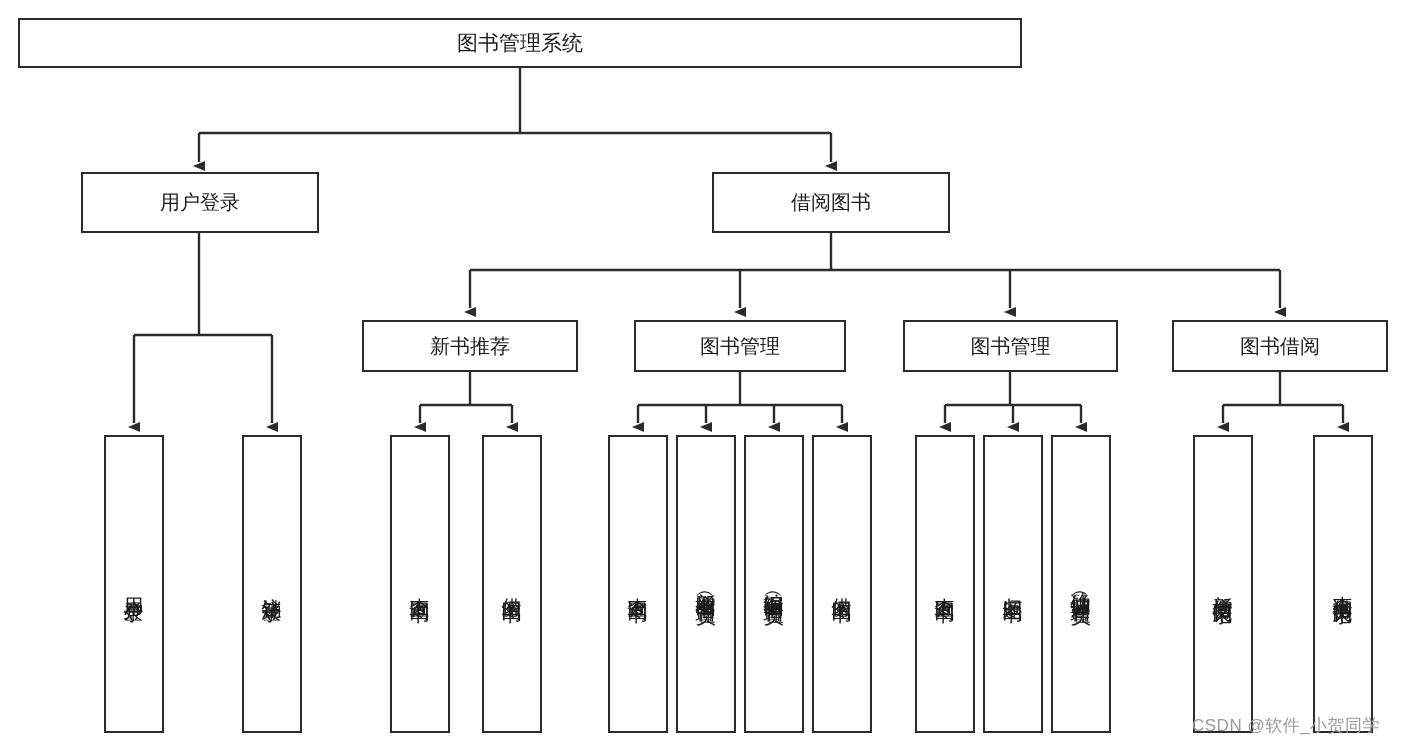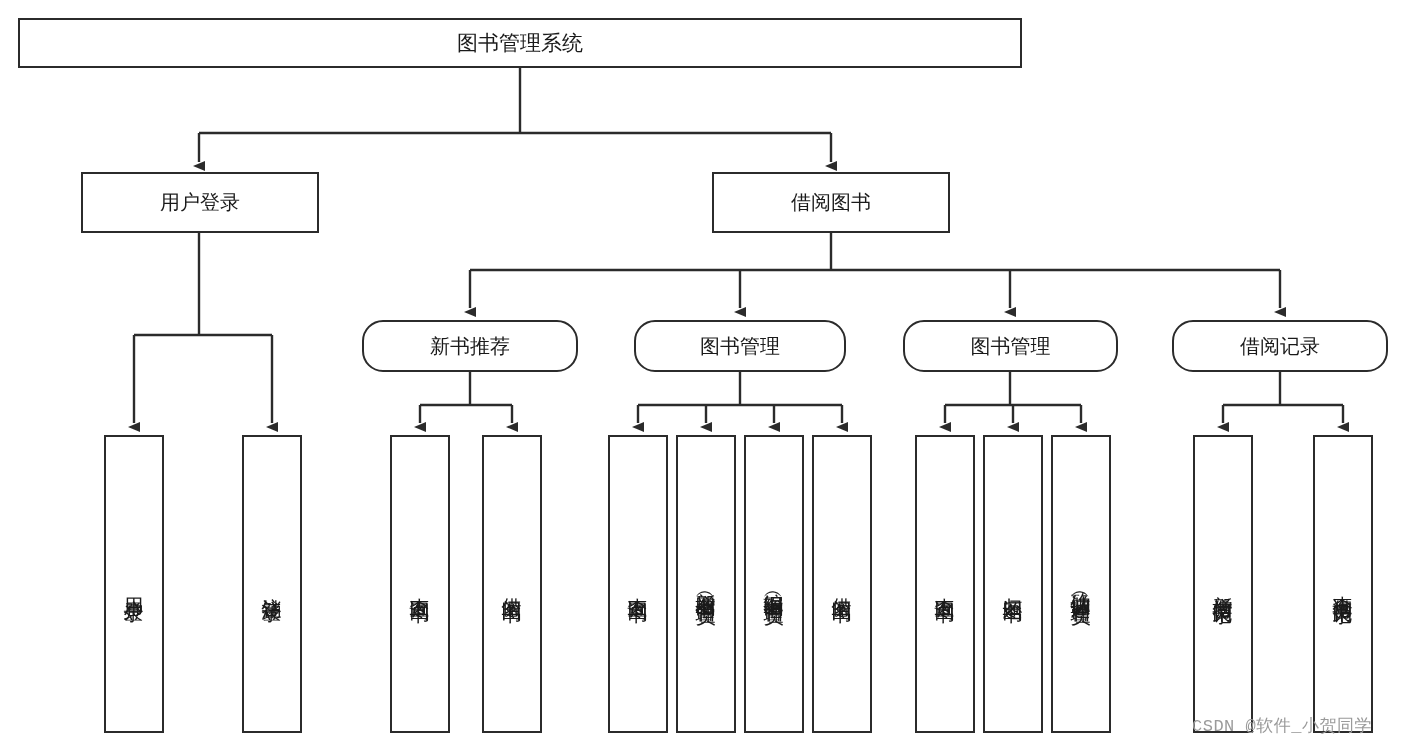--- a/index.html
+++ b/index.html
@@ -38,21 +38,20 @@
     text-align: center;
   }
   .node.root {
     font-size: 21px;
   }
   .node.level1 {
     font-size: 20px;
   }
   .node.level2 {
     font-size: 20px;
-    border-radius: 21px;
   }
   .node.leaf {
     font-size: 20px;
     align-items: center;
     justify-content: center;
     padding-top: 4px;
   }
   .leaf .vlabel {
     writing-mode: vertical-rl;
     text-orientation: upright;
@@ -137,21 +136,21 @@
   <div class="node level2" style="left:362px; top:320px; width:216px; height:52px;">
     <span>新书推荐</span>
   </div>
   <div class="node level2" style="left:634px; top:320px; width:212px; height:52px;">
     <span>图书管理</span>
   </div>
   <div class="node level2" style="left:903px; top:320px; width:215px; height:52px;">
     <span>图书管理</span>
   </div>
   <div class="node level2" style="left:1172px; top:320px; width:216px; height:52px;">
-    <span>借阅记录</span>
+    <span>图书借阅</span>
   </div>
 
   <div class="node leaf" style="left:104px; top:435px; width:60px; height:298px;">
     <span class="vlabel">用户登录</span>
   </div>
   <div class="node leaf" style="left:242px; top:435px; width:60px; height:298px;">
     <span class="vlabel">注销登录</span>
   </div>
 
   <div class="node leaf" style="left:390px; top:435px; width:60px; height:298px;">
@@ -184,15 +183,15 @@
     <span class="vlabel">确认归还（管理员）</span>
   </div>
 
   <div class="node leaf" style="left:1193px; top:435px; width:60px; height:298px;">
     <span class="vlabel">新增借阅记录</span>
   </div>
   <div class="node leaf" style="left:1313px; top:435px; width:60px; height:298px;">
     <span class="vlabel">查询借阅记录</span>
   </div>
 
-  <div class="watermark" style="left:1192px; top:714px;font-family:Liberation Mono, monospace;">CSDN @软件_小贺同学</div>
+  <div class="watermark" style="left:1192px; top:714px;">CSDN @软件_小贺同学</div>
 
 </div>
 
 </body></html>

